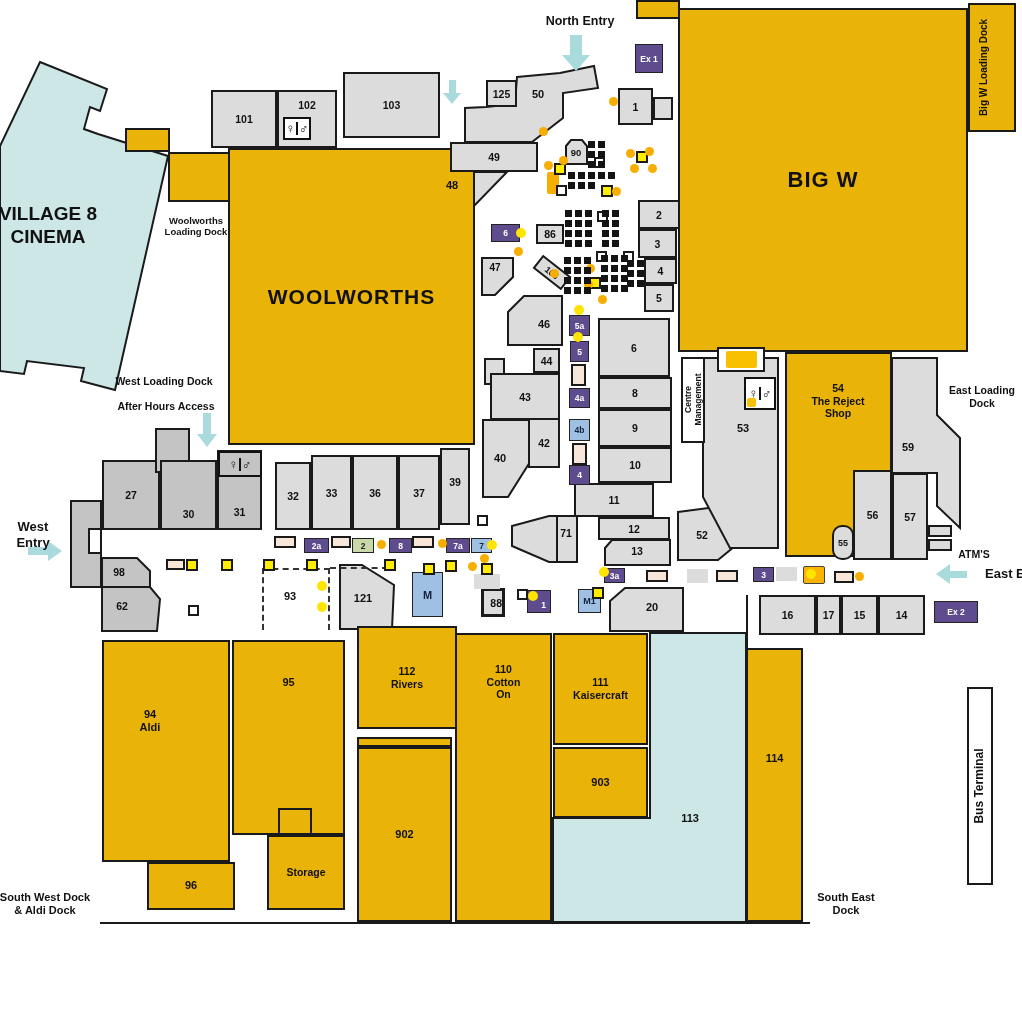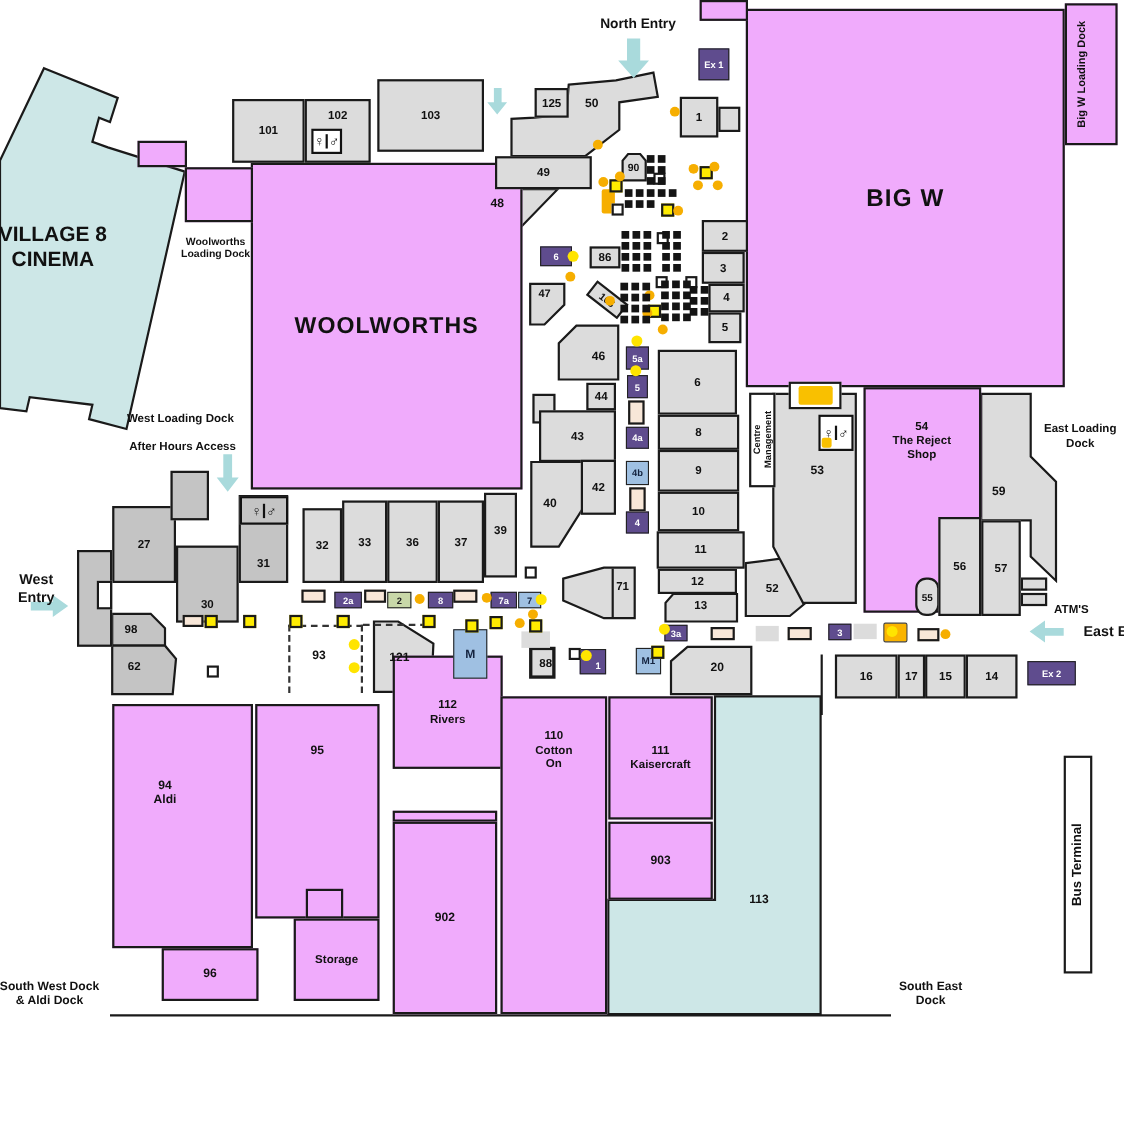--- a/index.html
+++ b/index.html
@@ -4,21 +4,21 @@
 <style>
   html,body{margin:0;padding:0;background:#fff;}
   .map{position:relative;width:1022px;height:1021px;background:#fff;overflow:hidden;
        font-family:"Liberation Sans",sans-serif;}
   svg.shapes{position:absolute;left:0;top:0;}
   .pblue{fill:#cde7e7;stroke:#1a1a1a;stroke-width:2;}
   .pgray{fill:#dcdcdc;stroke:#1a1a1a;stroke-width:2;}
   .pdark{fill:#c4c4c4;stroke:#1a1a1a;stroke-width:2;}
   .ln{stroke:#1a1a1a;stroke-width:2;}
   .arrow{fill:#a9dadc;}
-  .anchor{position:absolute;background:#f0abfc;border:2px solid #1a1a1a;box-sizing:border-box;
+  .anchor{position:absolute;background:#eab308;border:2px solid #1a1a1a;box-sizing:border-box;
           display:flex;align-items:center;justify-content:center;}
   .shop{position:absolute;background:#dcdcdc;border:2px solid #1a1a1a;box-sizing:border-box;
         display:flex;align-items:center;justify-content:center;font-weight:bold;font-size:10.5px;color:#111;}
   .dark{background:#c4c4c4;}
   .white{background:#fff;}
   .lbl{position:absolute;font-weight:bold;color:#111;white-space:pre-line;text-align:center;line-height:1.2;}
   .big{font-size:21px;letter-spacing:1px;}
   .kiosk{position:absolute;border:1px solid #222;box-sizing:border-box;display:flex;align-items:center;
          justify-content:center;font-weight:bold;font-size:8.5px;}
   .purple{background:#5f4c8e;color:#fff;}
@@ -94,41 +94,44 @@
   <div class="anchor" style="left:232px;top:640px;width:113px;height:195px;">
     <span class="lbl" style="font-size:11px;position:relative;top:-55px;">95</span>
   </div>
   <div class="anchor" style="left:278px;top:808px;width:34px;height:27px;"></div>
   <div class="anchor" style="left:267px;top:835px;width:78px;height:75px;">
     <span class="lbl" style="font-size:10.5px;">Storage</span>
   </div>
   <div class="anchor" style="left:147px;top:862px;width:88px;height:48px;">
     <span class="lbl" style="font-size:11px;">96</span>
   </div>
-  <div class="anchor" style="left:357px;top:596px;width:100px;height:103px;">
+  <div class="anchor" style="left:357px;top:626px;width:100px;height:103px;">
     <span class="lbl" style="font-size:10.5px;">112
 Rivers</span>
   </div>
   <div class="anchor" style="left:357px;top:737px;width:95px;height:10px;"></div>
   <div class="anchor" style="left:357px;top:747px;width:95px;height:175px;">
     <span class="lbl" style="font-size:11px;">902</span>
   </div>
   <div class="anchor" style="left:455px;top:633px;width:97px;height:289px;align-items:flex-start;">
     <span class="lbl" style="font-size:10.5px;margin-top:28px;">110
 Cotton
 On</span>
   </div>
   <div class="anchor" style="left:553px;top:633px;width:95px;height:112px;">
     <span class="lbl" style="font-size:10.5px;">111
 Kaisercraft</span>
   </div>
   <div class="anchor" style="left:553px;top:747px;width:95px;height:71px;">
     <span class="lbl" style="font-size:11px;">903</span>
   </div>
   <div class="lbl" style="left:678px;top:812px;width:24px;font-size:11px;">113</div>
+  <div class="anchor" style="left:746px;top:648px;width:57px;height:274px;align-items:flex-start;">
+    <span class="lbl" style="font-size:11px;margin-top:102px;">114</span>
+  </div>
 
   <div class="lbl" style="left:-12px;top:203px;width:120px;font-size:19px;">VILLAGE 8
 CINEMA</div>
 
   <div class="shop" style="left:211px;top:90px;width:66px;height:58px;">
       <span>101</span>
     </div>
   <div class="shop" style="left:277px;top:90px;width:60px;height:58px;align-items:flex-start;">
       <span style="margin-top:7px;">102</span>
     </div>
@@ -162,21 +165,21 @@
     </div>
   <div class="shop" style="left:598px;top:377px;width:74px;height:32px;">
       <span>8</span>
     </div>
   <div class="shop" style="left:598px;top:409px;width:74px;height:38px;">
       <span>9</span>
     </div>
   <div class="shop" style="left:598px;top:447px;width:74px;height:36px;">
       <span>10</span>
     </div>
-  <div class="shop" style="left:597px;top:483px;width:80px;height:34px;">
+  <div class="shop" style="left:574px;top:483px;width:80px;height:34px;">
       <span>11</span>
     </div>
   <div class="shop" style="left:598px;top:517px;width:72px;height:23px;">
       <span>12</span>
     </div>
   <div class="shop" style="left:536px;top:224px;width:28px;height:20px;">
       <span>86</span>
     </div>
   <div class="shop" style="left:484px;top:358px;width:21px;height:27px;"></div>
   <div class="shop" style="left:533px;top:348px;width:27px;height:25px;">
@@ -230,21 +233,21 @@
       <span>88</span>
     </div>
   <div class="shop" style="left:534px;top:264px;width:36px;height:17px;transform:rotate(38deg);font-size:9px;">
       <span>105</span>
     </div>
 
   <div class="shop dark" style="left:102px;top:460px;width:58px;height:70px;">
       <span>27</span>
     </div>
   <div class="shop dark" style="left:155px;top:428px;width:35px;height:45px;"></div>
-  <div class="shop dark" style="left:160px;top:460px;width:57px;height:70px;align-items:flex-end;margin-top:36px;">
+  <div class="shop dark" style="left:160px;top:460px;width:57px;height:70px;align-items:flex-end;">
       <span style="margin-bottom:8px;">30</span>
     </div>
   <div class="shop dark" style="left:217px;top:450px;width:45px;height:80px;align-items:flex-end;">
       <span style="margin-bottom:10px;">31</span>
     </div>
   <div class="wc" style="left:218px;top:451px;width:44px;height:26px;background:#c4c4c4;">
     <span>♀</span>
       <span class="bar"></span>
       <span>♂</span>
   </div>

